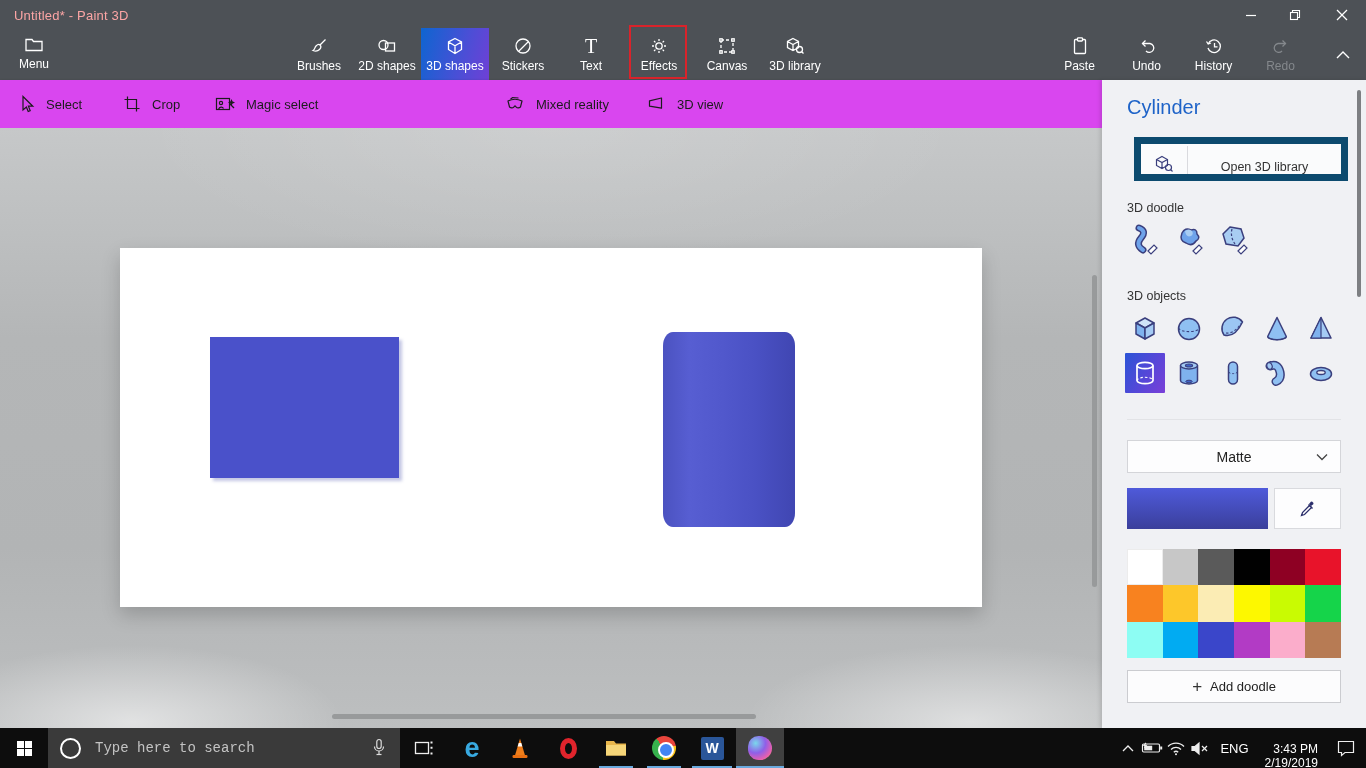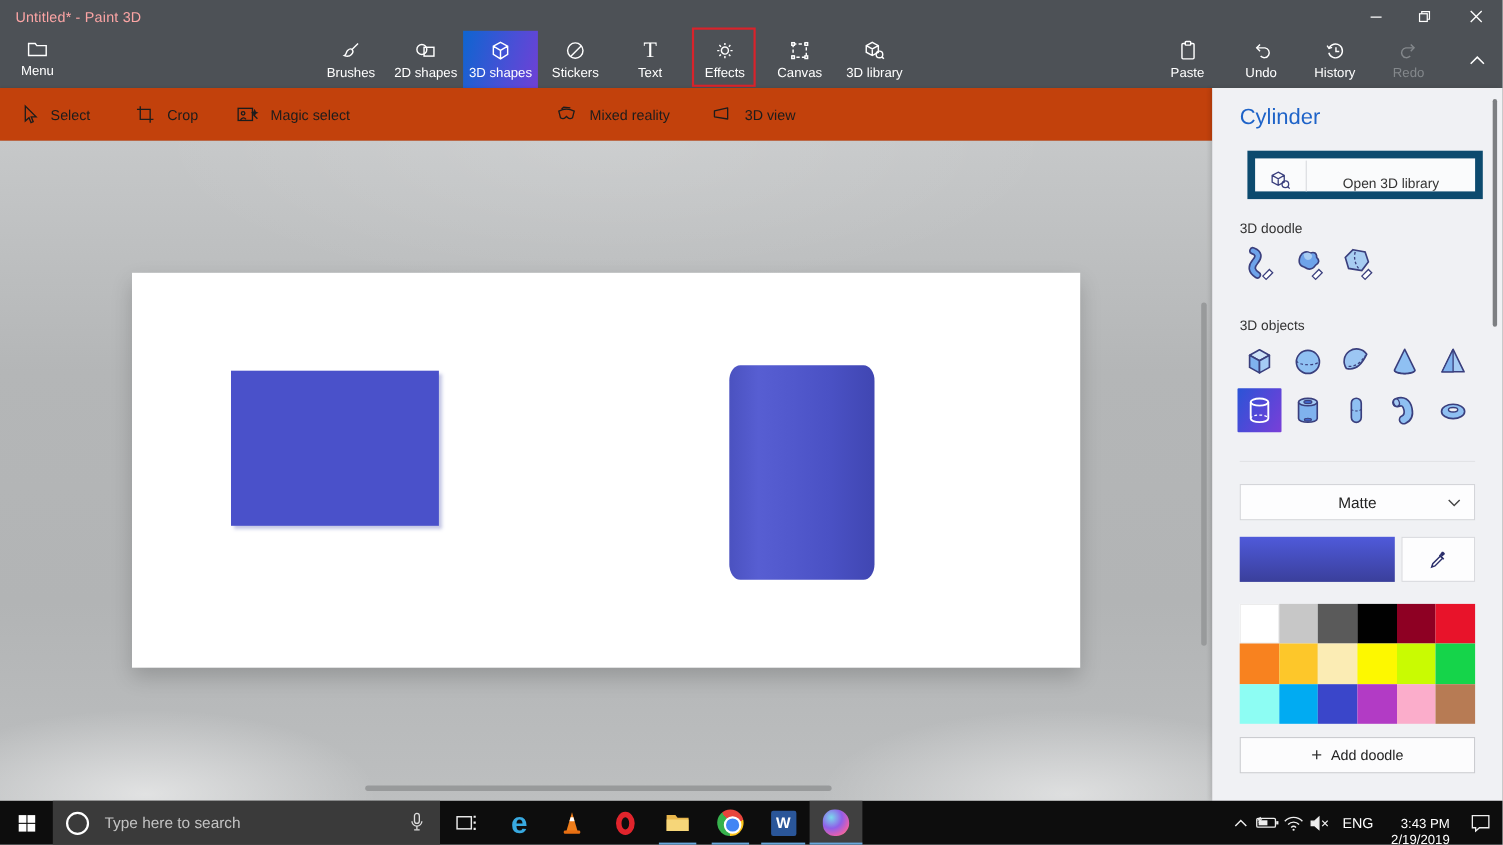--- a/index.html
+++ b/index.html
@@ -14,21 +14,21 @@
 .tabs{left:285px;top:28px;height:52px;display:flex}
 .tab{width:68px;height:52px;display:flex;flex-direction:column;align-items:center;justify-content:center;gap:3px;color:#fff}
 .tab.sel{background:linear-gradient(105deg,#0e65d0 0%,#4a4fd6 60%,#6f40d6 100%)}
 .tlabel{font-size:12px;white-space:nowrap}
 .actions{left:1046px;top:28px;height:52px;display:flex}
 .action{width:67px;height:52px;display:flex;flex-direction:column;align-items:center;justify-content:center;gap:3px;color:#fff}
 .action.disabled{color:#84888c}
 .chev-top{left:1326px;top:38px;width:34px;height:34px;display:flex;align-items:center;justify-content:center}
 .fx-annot{left:629px;top:25px;width:58px;height:54px;border:2px solid #d9232b;pointer-events:none}
 
-.ribbon{left:0;top:80px;width:1102px;height:48px;background:#c2410c;box-shadow:0 1px 3px rgba(0,0,0,.25)}
+.ribbon{left:0;top:80px;width:1102px;height:48px;background:#d946ef;box-shadow:0 1px 3px rgba(0,0,0,.25)}
 .rbtn{height:48px;display:flex;align-items:center;gap:10px;color:#1c1c1c;font-size:13px}
 .rlabel{font-size:13px;color:#1c1c1c;white-space:nowrap}
 .zoomwrap{left:756px;top:80px;height:48px;display:flex;align-items:center}
 .zslider{position:relative;width:142px;height:22px;margin:0 26px}
 .ztrack{position:absolute;left:0;top:10px;width:142px;height:3px;background:#0f6cbd;border-radius:2px}
 .zthumb{position:absolute;left:64px;top:0;width:9px;height:22px;border-radius:5px;background:#0f6cbd}
 .pctbox{left:990px;top:81px;width:66px;height:46px;border:1px solid #e2e2e2;display:flex;align-items:center;justify-content:center;font-size:14px;color:#1c1c1c;background:#f6f7f7}
 .morebtn{left:1060px;top:81px;width:42px;height:46px;display:flex;align-items:center;justify-content:center;font-size:17px;color:#1c1c1c;letter-spacing:1px}
 
 .workspace{left:0;top:128px;width:1102px;height:600px;background:
@@ -65,21 +65,21 @@
 .addcolor{left:1127px;top:670px;width:214px;height:33px;background:#fcfcfd;border:1px solid #cbccd0;display:flex;align-items:center;justify-content:center;gap:8px;font-size:13px;color:#222}
 .plus{font-size:17px;color:#333;line-height:1}
 .panel-scroll{left:1357px;top:90px;width:4px;height:207px;background:#7d7f82;border-radius:2px}
 
 .taskbar{left:0;top:728px;width:1366px;height:40px;background:#0d0d0d;display:flex;align-items:stretch}
 .tb-start{width:48px;display:flex;align-items:center;justify-content:center}
 .winlogo{display:grid;grid-template-columns:7px 7px;grid-template-rows:7px 7px;gap:1px}
 .winlogo i{background:#fff}
 .tb-search{width:352px;background:#3a3a3a;display:flex;align-items:center;position:relative}
 .cortana{width:21px;height:21px;border:2.4px solid #fff;border-radius:50%;margin-left:12px}
-.tb-search input{flex:1;background:transparent;border:none;outline:none;color:#eab308;font-size:14px;padding-left:14px;font-family:Liberation Sans, sans-serif}
+.tb-search input{flex:1;background:transparent;border:none;outline:none;color:#eab308;font-size:14px;padding-left:14px;font-family:Liberation Mono, monospace}
 .tb-search input::placeholder{color:#c3c3c3}
 .tb-btn{width:48px;display:flex;align-items:center;justify-content:center;position:relative}
 .runline{position:absolute;bottom:0;height:2px;background:#69a9dd;left:50%;transform:translateX(-50%)}
 .tb-btn.active{background:#404040}
 .tray{margin-left:auto;display:flex;align-items:center}
 .trayic{width:24px;height:40px;display:flex;align-items:center;justify-content:center}
 .eng{color:#fff;font-size:13px;padding:0 8px}
 .clock{color:#fff;font-size:12px;text-align:right;line-height:14px;padding:0 8px;margin-top:16px}
 .ac{width:40px;height:40px;display:flex;align-items:center;justify-content:center}
 .edge-e{color:#38a9e0;font-size:27px;font-weight:bold;line-height:1}

